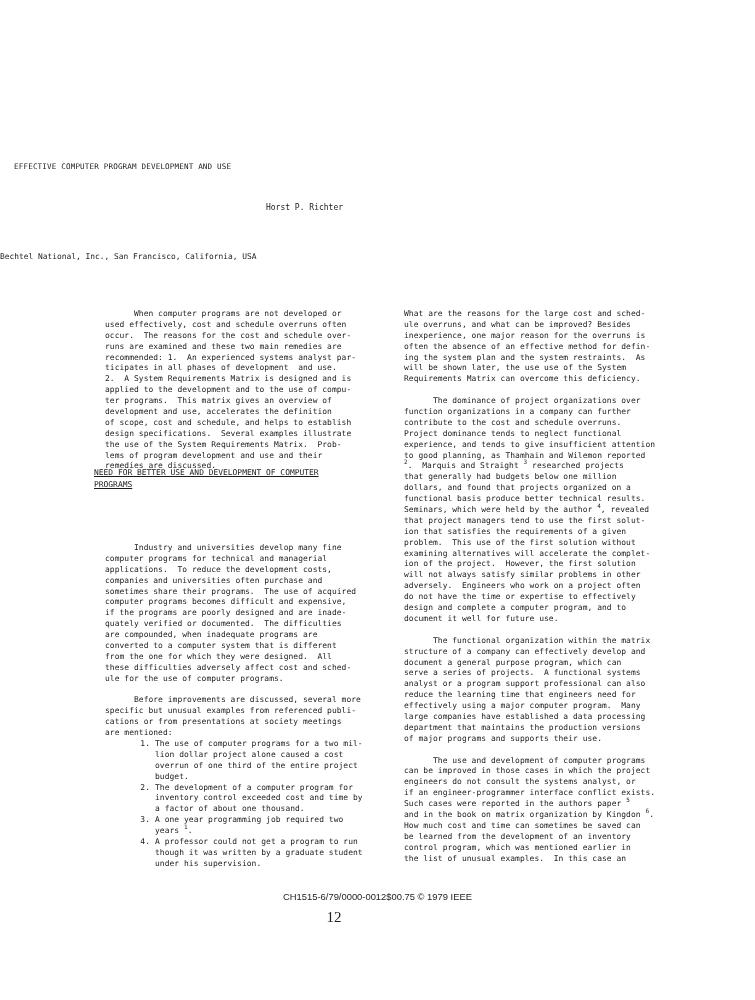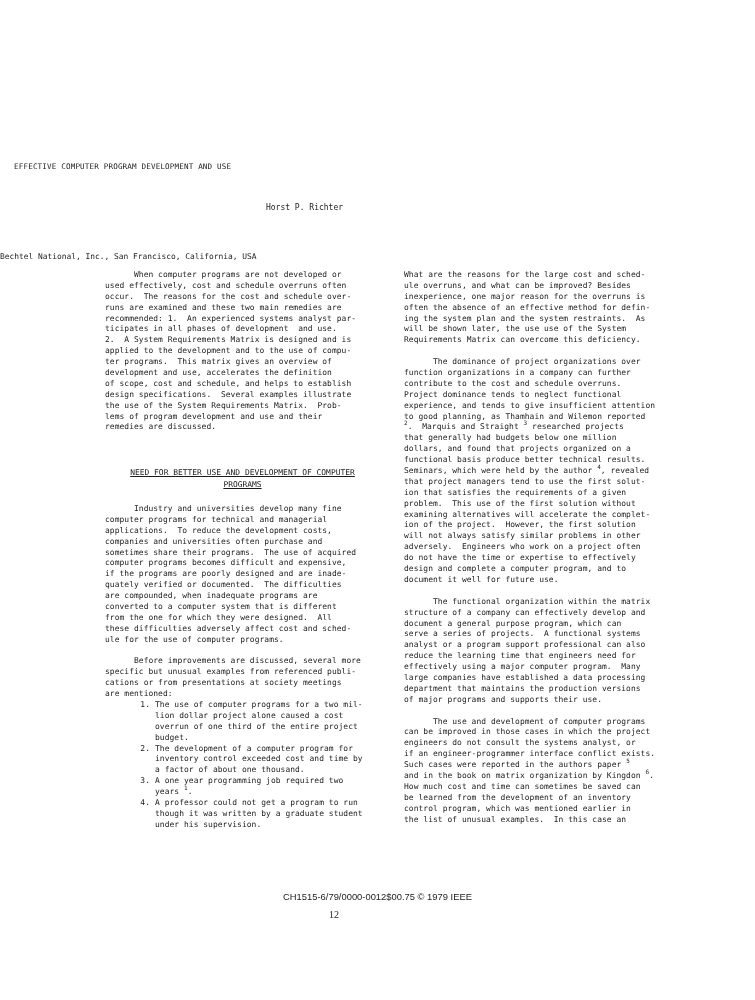--- a/index.html
+++ b/index.html
@@ -22,40 +22,41 @@
   }
   .affil {
     left: 0; width: 755px; text-align: left;
     top: 252px; font-size: 7.9px;
   }
   .col {
     position: absolute;
     font-size: 7.95px;
     line-height: 10.9px;
     letter-spacing: 0.05px;
+    margin-top: 39px;
   }
   .col .line { display: block; white-space: pre; height: 10.9px; }
   .col .gap { display: block; height: 10.9px; }
   .left { left: 105px; top: 270px; width: 280px; }
   .right { left: 404px; top: 270px; width: 280px; }
   .heading-block {
-    position: absolute; left: 105px; top: 467px; width: 275px;
-    font-size: 7.95px; line-height: 11.5px; text-align: center;
+    position: absolute; left: 94px; top: 467px; width: 275px;
+    font-size: 7.95px; line-height: 11.5px; text-align: left;
   }
   .heading-block span { text-decoration: underline; white-space: pre; display: inline-block; }
   .sup { font-size: 6px; position: relative; top: -4px; }
   .footer {
     left: 0; width: 755px; text-align: center; top: 891px;
     font-family: Liberation Sans, sans-serif;
     font-size: 9.4px; color: #222;
   }
   .pagenum {
     left: 0; width: 668px; text-align: center; top: 909px;
     font-family: "Liberation Serif", "DejaVu Serif", serif;
-    font-size: 10px; color: #222;
+    font-size: 15px; color: #222;
   }
 </style>
 </head>
 <body>
 
 <div class="abs title">EFFECTIVE COMPUTER PROGRAM DEVELOPMENT AND USE</div>
 <div class="abs author">Horst P. Richter</div>
 <div class="abs affil">Bechtel National, Inc., San Francisco, California, USA</div>
 
 <div class="col left">

